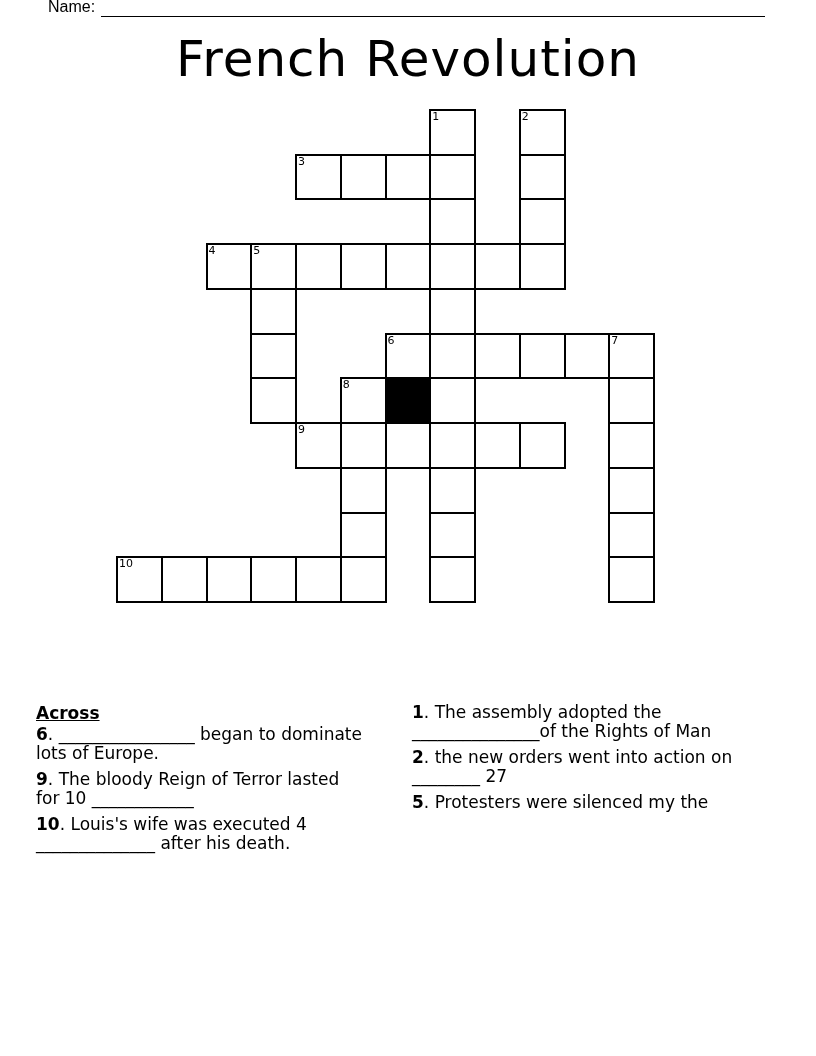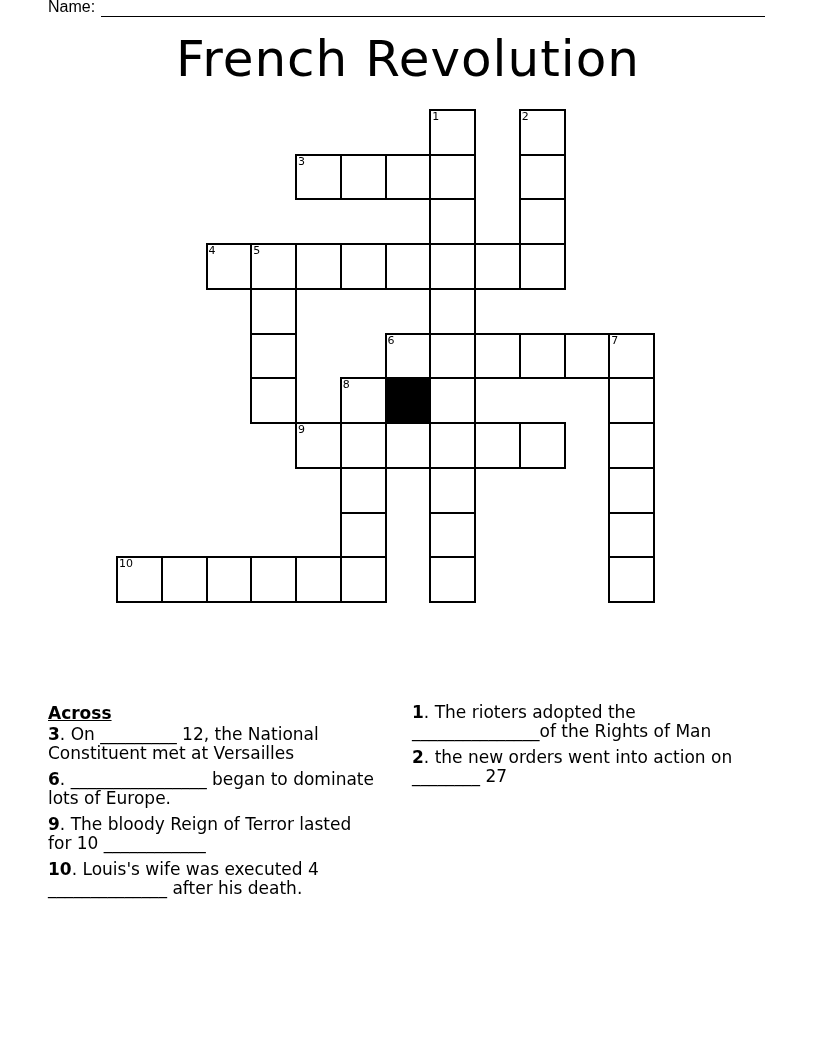--- a/index.html
+++ b/index.html
@@ -25,21 +25,21 @@
   }
   .cell.black { background: #000; }
   .cell .num {
     position: absolute; left: 1px; top: 0px;
     font-family: "DejaVu Sans", sans-serif; font-size: 11px; line-height: 12px;
   }
   .clues {
     position: absolute; top: 703px;
     font-family: "DejaVu Sans", sans-serif; font-size: 17px; line-height: 19px;
   }
-  .clues.across { left: 48px; width: 330px; }
+  .clues.across { left: 36px; width: 330px; }
   .clues.down { left: 412px; width: 345px; }
   .clues h3 {
     margin: 0 0 2px 0; font-size: 17px; font-weight: bold; text-decoration: underline;
     line-height: 20px;
   }
   .clue { margin: 0 0 7px 0; }
   .clue b { font-weight: bold; }
 </style>
 </head>
 <body>
@@ -121,22 +121,22 @@
     <div class="cell" style="left: 88.5px; top: 446.273px;"></div>
     <div class="cell" style="left: 133.25px; top: 446.273px;"></div>
     <div class="cell" style="left: 178px; top: 446.273px;"></div>
     <div class="cell" style="left: 222.75px; top: 446.273px;"></div>
     <div class="cell" style="left: 312.25px; top: 446.273px;"></div>
     <div class="cell" style="left: 491.25px; top: 446.273px;"></div>
   </div>
 
 <div class="clues across">
   <h3>Across</h3>
-  <div class="clue"><b>3</b><span>. On _________ 12, the National Constituent met at Versailles</span></div>
   <div class="clue"><b>6</b><span>. ________________ began to dominate lots of Europe.</span></div>
   <div class="clue"><b>9</b><span>. The bloody Reign of Terror lasted for 10 ____________</span></div>
   <div class="clue"><b>10</b><span>. Louis's wife was executed 4 ______________ after his death.</span></div>
 </div>
 
 <div class="clues down">
-  <div class="clue"><b>1</b><span>. The rioters adopted the _______________of the Rights of Man</span></div>
+  <div class="clue"><b>1</b><span>. The assembly adopted the _______________of the Rights of Man</span></div>
   <div class="clue"><b>2</b><span>. the new orders went into action on ________ 27</span></div>
+  <div class="clue"><b>5</b><span>. Protesters were silenced my the</span></div>
 </div>
 
 </body></html>

